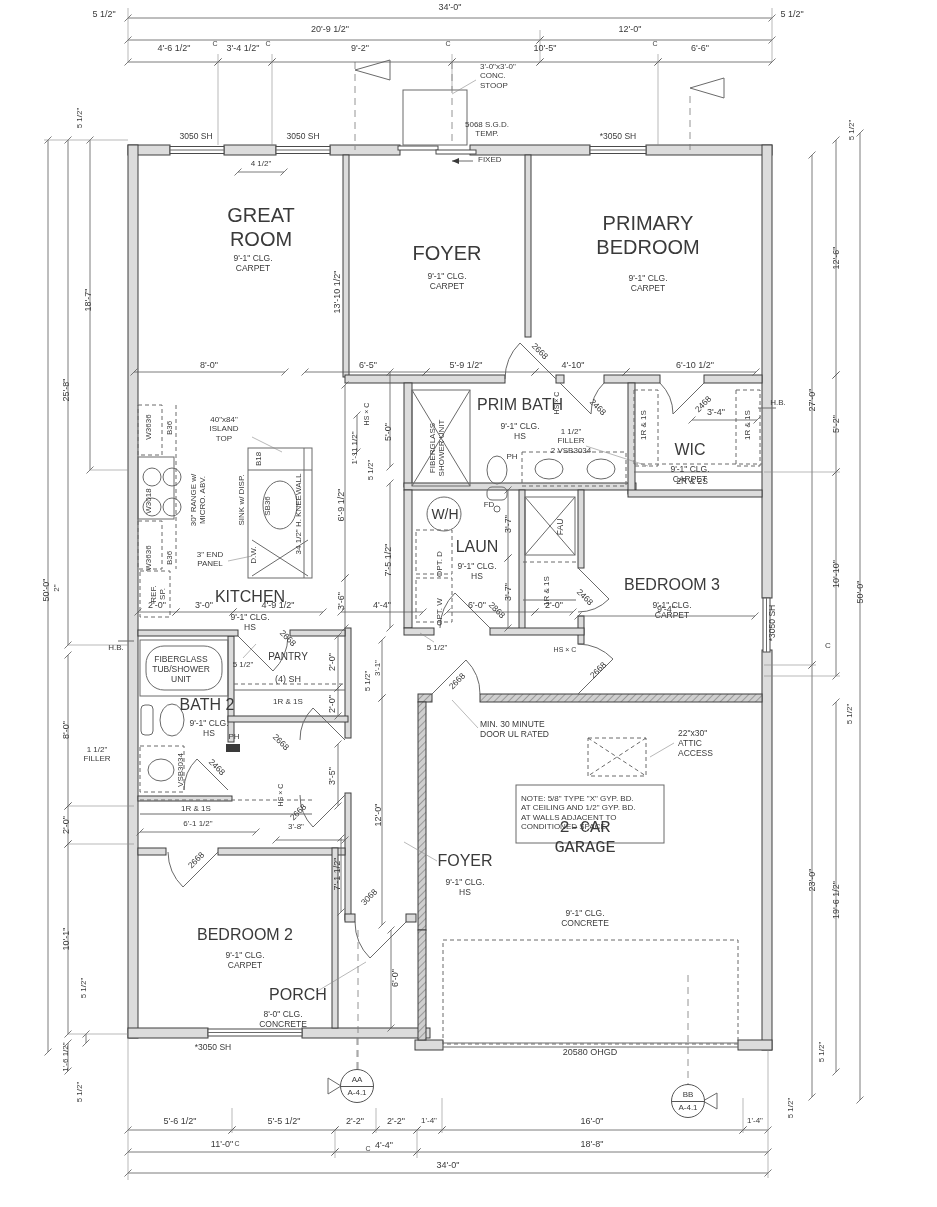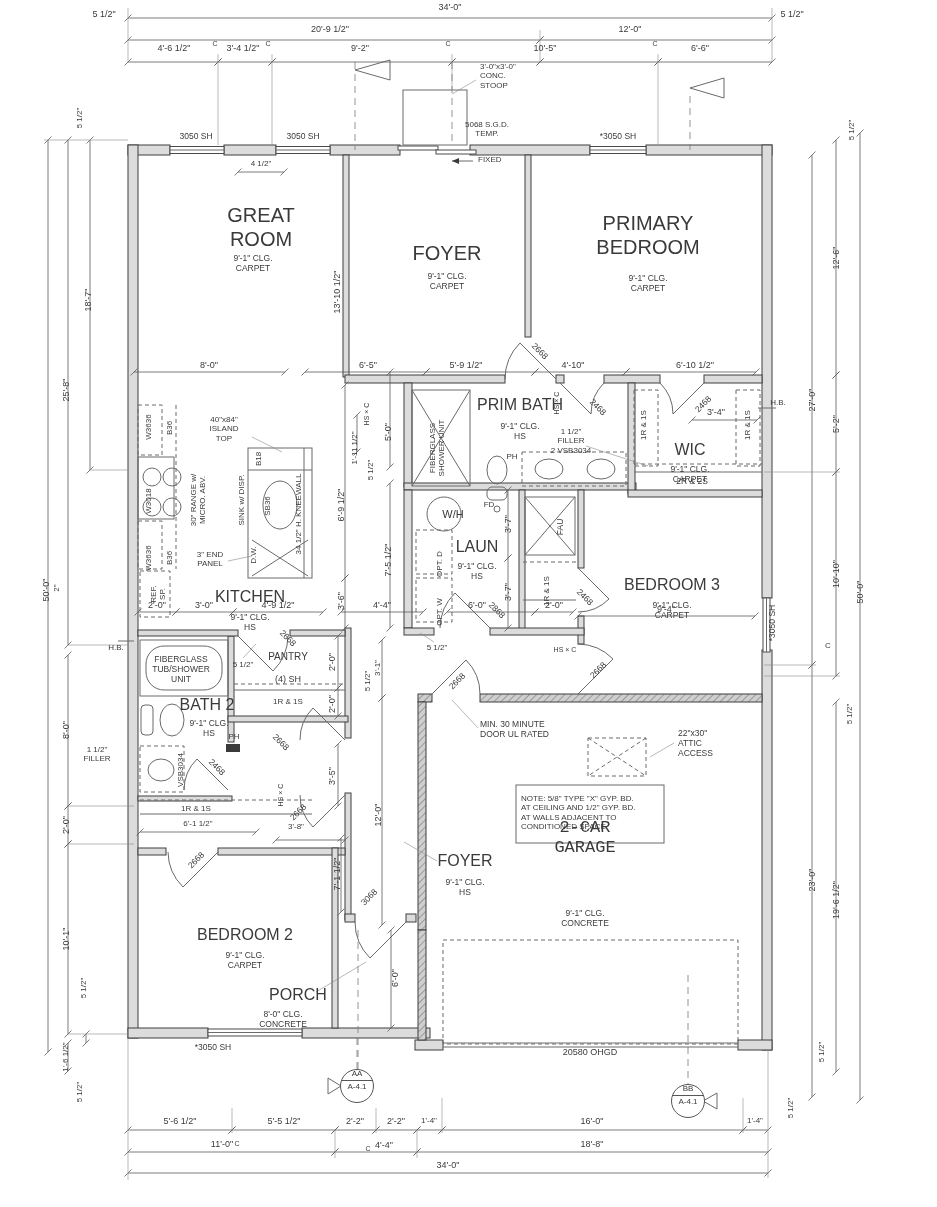--- a/index.html
+++ b/index.html
@@ -11,21 +11,21 @@
   .wh{fill:url(#hatch);stroke:#3f3f3f;stroke-width:1;}
   .f{fill:none;stroke:#6a6a6a;stroke-width:1;}
   .fd{fill:none;stroke:#6a6a6a;stroke-width:1;stroke-dasharray:4 3;}
   .fb{fill:#3a3a3a;stroke:none;}
   .win{fill:#fff;stroke:#4a4a4a;stroke-width:1;}
   .dim{stroke:#5a5a5a;stroke-width:.8;fill:none;}
   .ext{stroke:#8a8a8a;stroke-width:.6;fill:none;}
   .dsh{stroke:#7a7a7a;stroke-width:.8;fill:none;stroke-dasharray:7 5;}
   .secmark{position:absolute;width:32px;height:32px;border:1.2px solid #555;border-radius:50%;
            background:#fff;transform:translate(-50%,-50%);font-size:8px;line-height:1;
-           display:flex;flex-direction:column;align-items:center;z-index:5;}
+           display:flex;flex-direction:column;align-items:center;justify-content:center;z-index:5;}
   .secmark .sm-top{border-bottom:1px solid #555;width:100%;text-align:center;padding-bottom:2px;}
   .secmark .sm-bot{padding-top:2px;text-align:center;}
 </style>
 </head>
 <body>
 
 <div id="plan">
 
 <svg width="937" height="1207" viewBox="0 0 937 1207">
   <defs>
@@ -619,21 +619,21 @@
 SP.</span>
       <span class="lbl" style="left: 437px; top: 448px; font-size: 8px; transform: translate(-50%, -50%) rotate(-90deg);">FIBERGLASS
 SHOWER UNIT</span>
       <span class="lbl" style="left: 512px; top: 457px; font-size: 8px; transform: translate(-50%, -50%);">PH</span>
       <span class="lbl" style="left: 571px; top: 441px; font-size: 8px; transform: translate(-50%, -50%);">1 1/2"
 FILLER
 2 VSB3034</span>
       <span class="lbl" style="left: 644px; top: 425px; font-size: 8px; transform: translate(-50%, -50%) rotate(-90deg);">1R &amp; 1S</span>
       <span class="lbl" style="left: 748px; top: 425px; font-size: 8px; transform: translate(-50%, -50%) rotate(-90deg);">1R &amp; 1S</span>
       <span class="lbl" style="left: 692px; top: 481px; font-size: 8.5px; transform: translate(-50%, -50%);">2R &amp; 2S</span>
-      <span class="lbl" style="left: 445px; top: 514px; font-size: 11px; transform: translate(-50%, -50%); margin-left: 8px;">W/H</span>
+      <span class="lbl" style="left: 445px; top: 514px; font-size: 14px; transform: translate(-50%, -50%);">W/H</span>
       <span class="lbl" style="left: 489px; top: 505px; font-size: 8px; transform: translate(-50%, -50%);">FD</span>
       <span class="lbl" style="left: 440px; top: 564px; font-size: 8px; transform: translate(-50%, -50%) rotate(-90deg);">OPT. D</span>
       <span class="lbl" style="left: 440px; top: 612px; font-size: 8px; transform: translate(-50%, -50%) rotate(-90deg);">OPT. W</span>
       <span class="lbl" style="left: 560px; top: 527px; font-size: 8.5px; transform: translate(-50%, -50%) rotate(-90deg);">FAU</span>
       <span class="lbl" style="left: 547px; top: 591px; font-size: 8px; transform: translate(-50%, -50%) rotate(-90deg);">1R &amp; 1S</span>
       <span class="lbl" style="left: 181px; top: 669px; font-size: 8.5px; transform: translate(-50%, -50%);">FIBERGLASS
 TUB/SHOWER
 UNIT</span>
       <span class="lbl" style="left: 234px; top: 737px; font-size: 8px; transform: translate(-50%, -50%);">PH</span>
       <span class="lbl" style="left: 181px; top: 770px; font-size: 8px; transform: translate(-50%, -50%) rotate(-90deg);">VSB3034</span>

